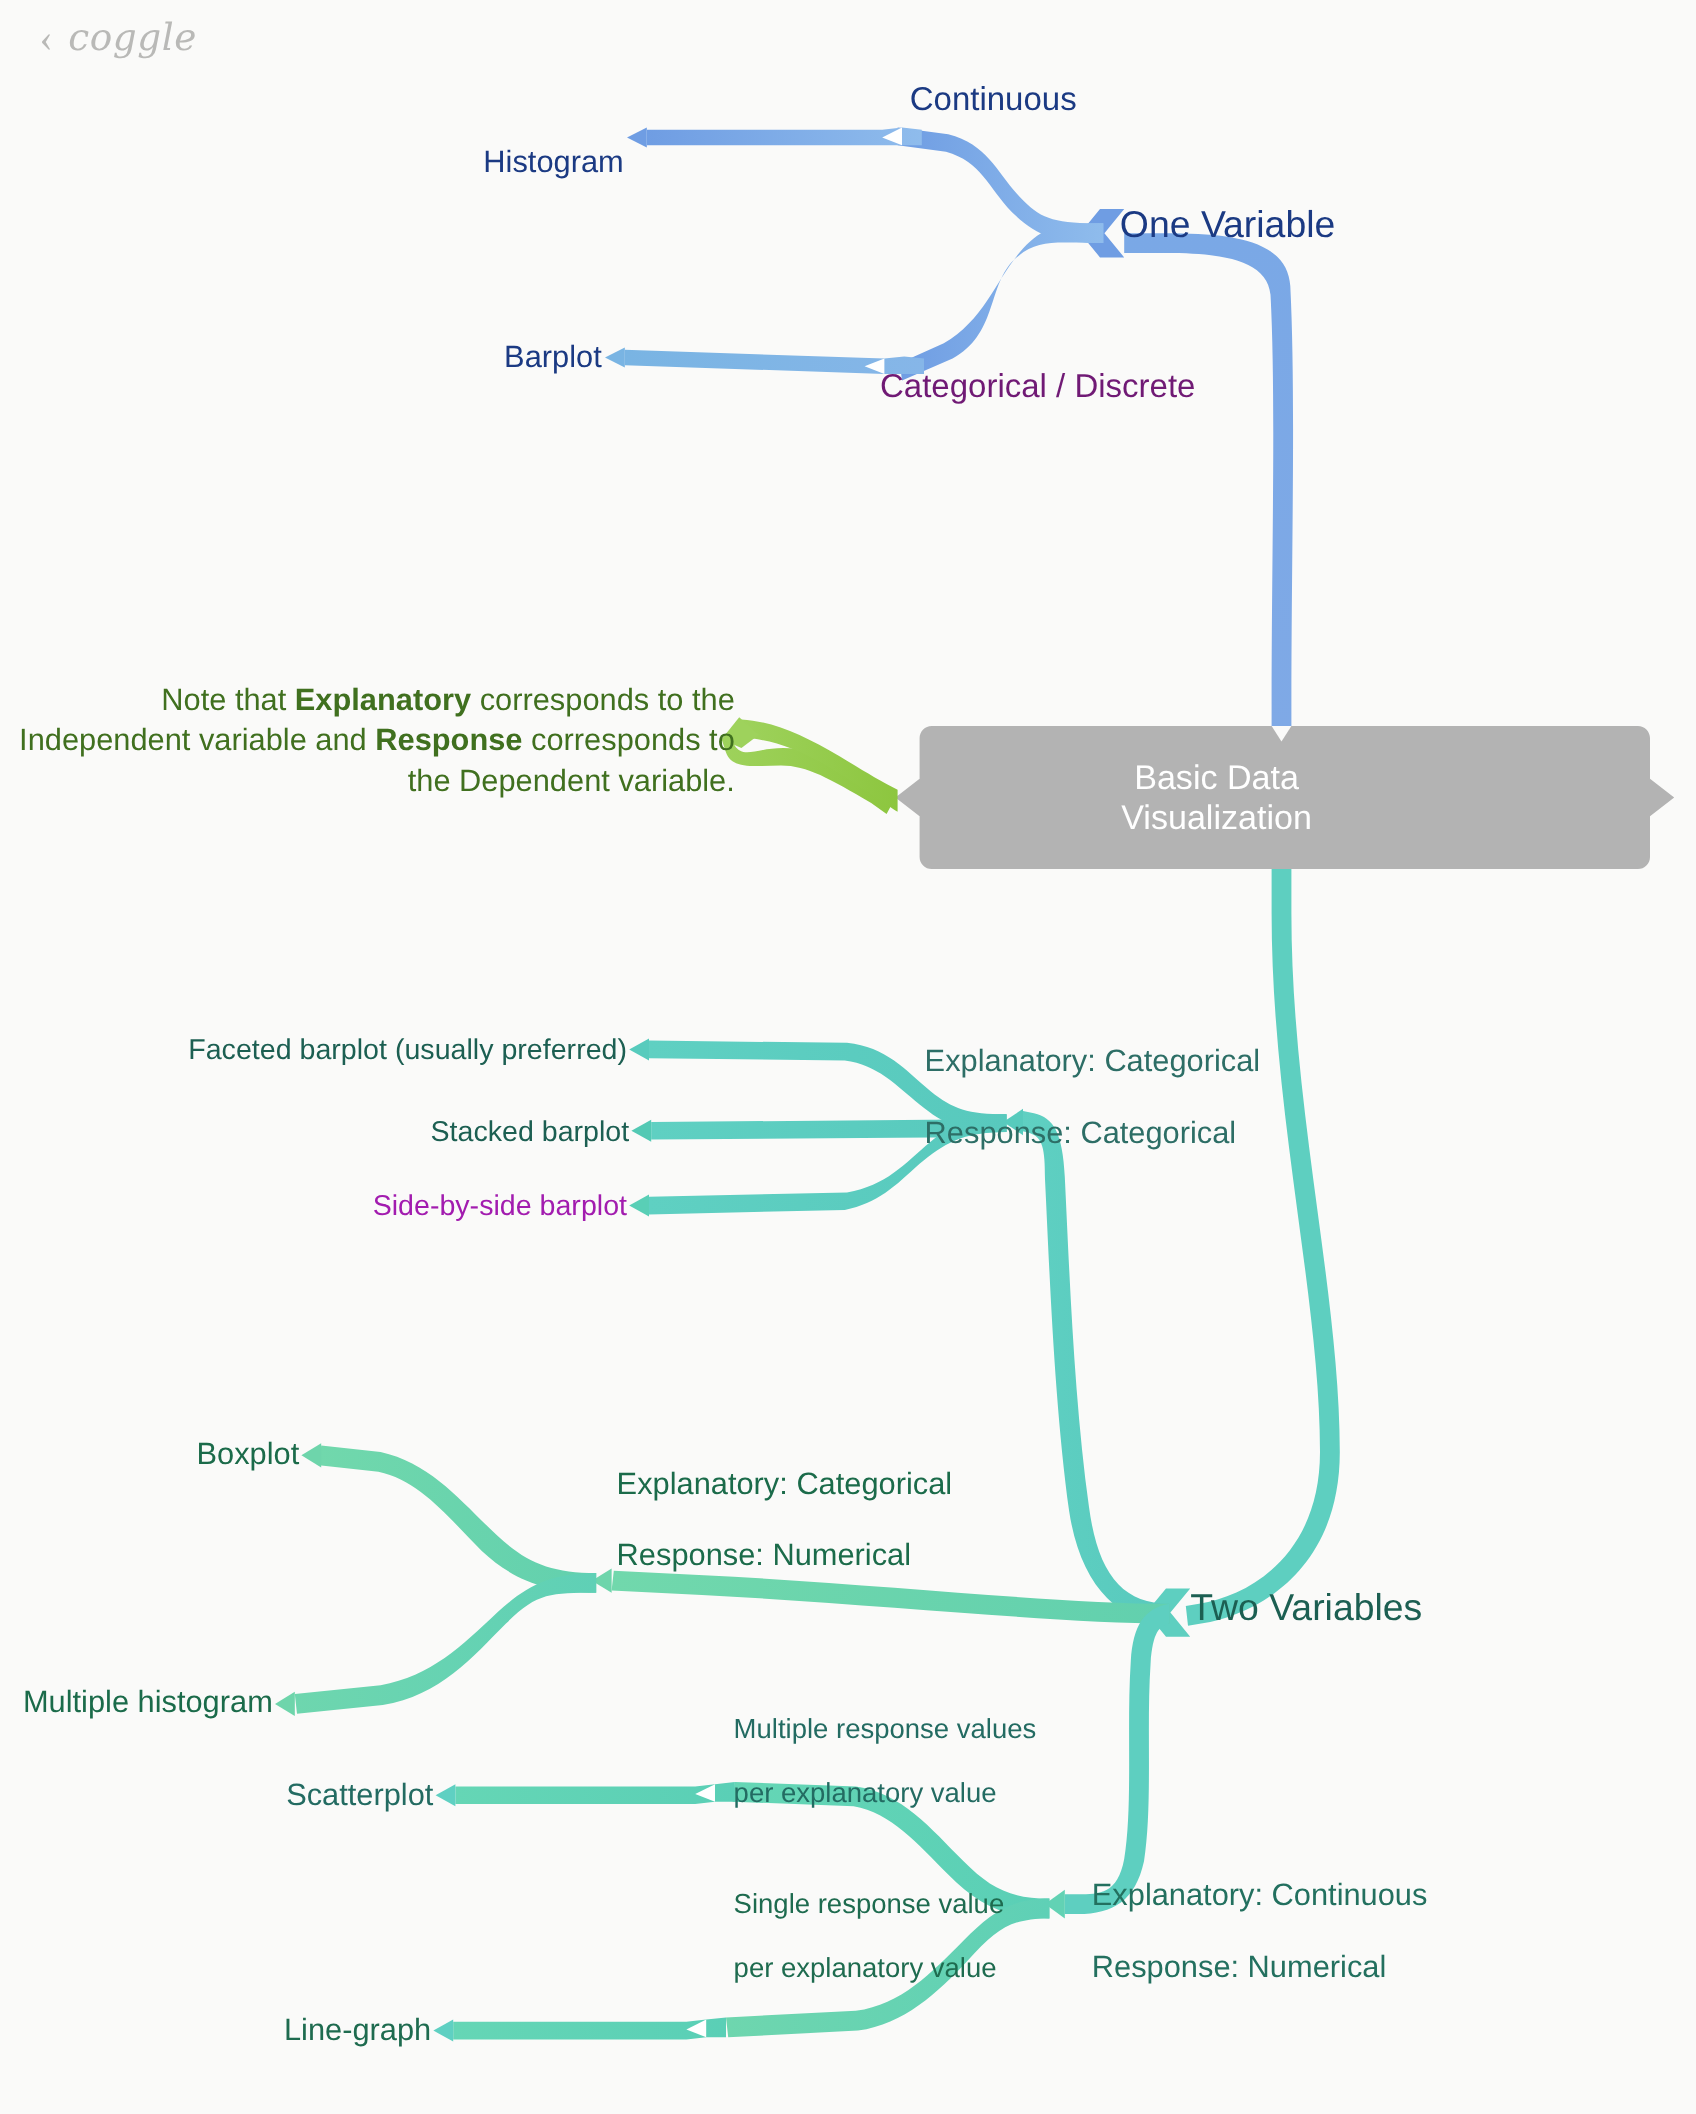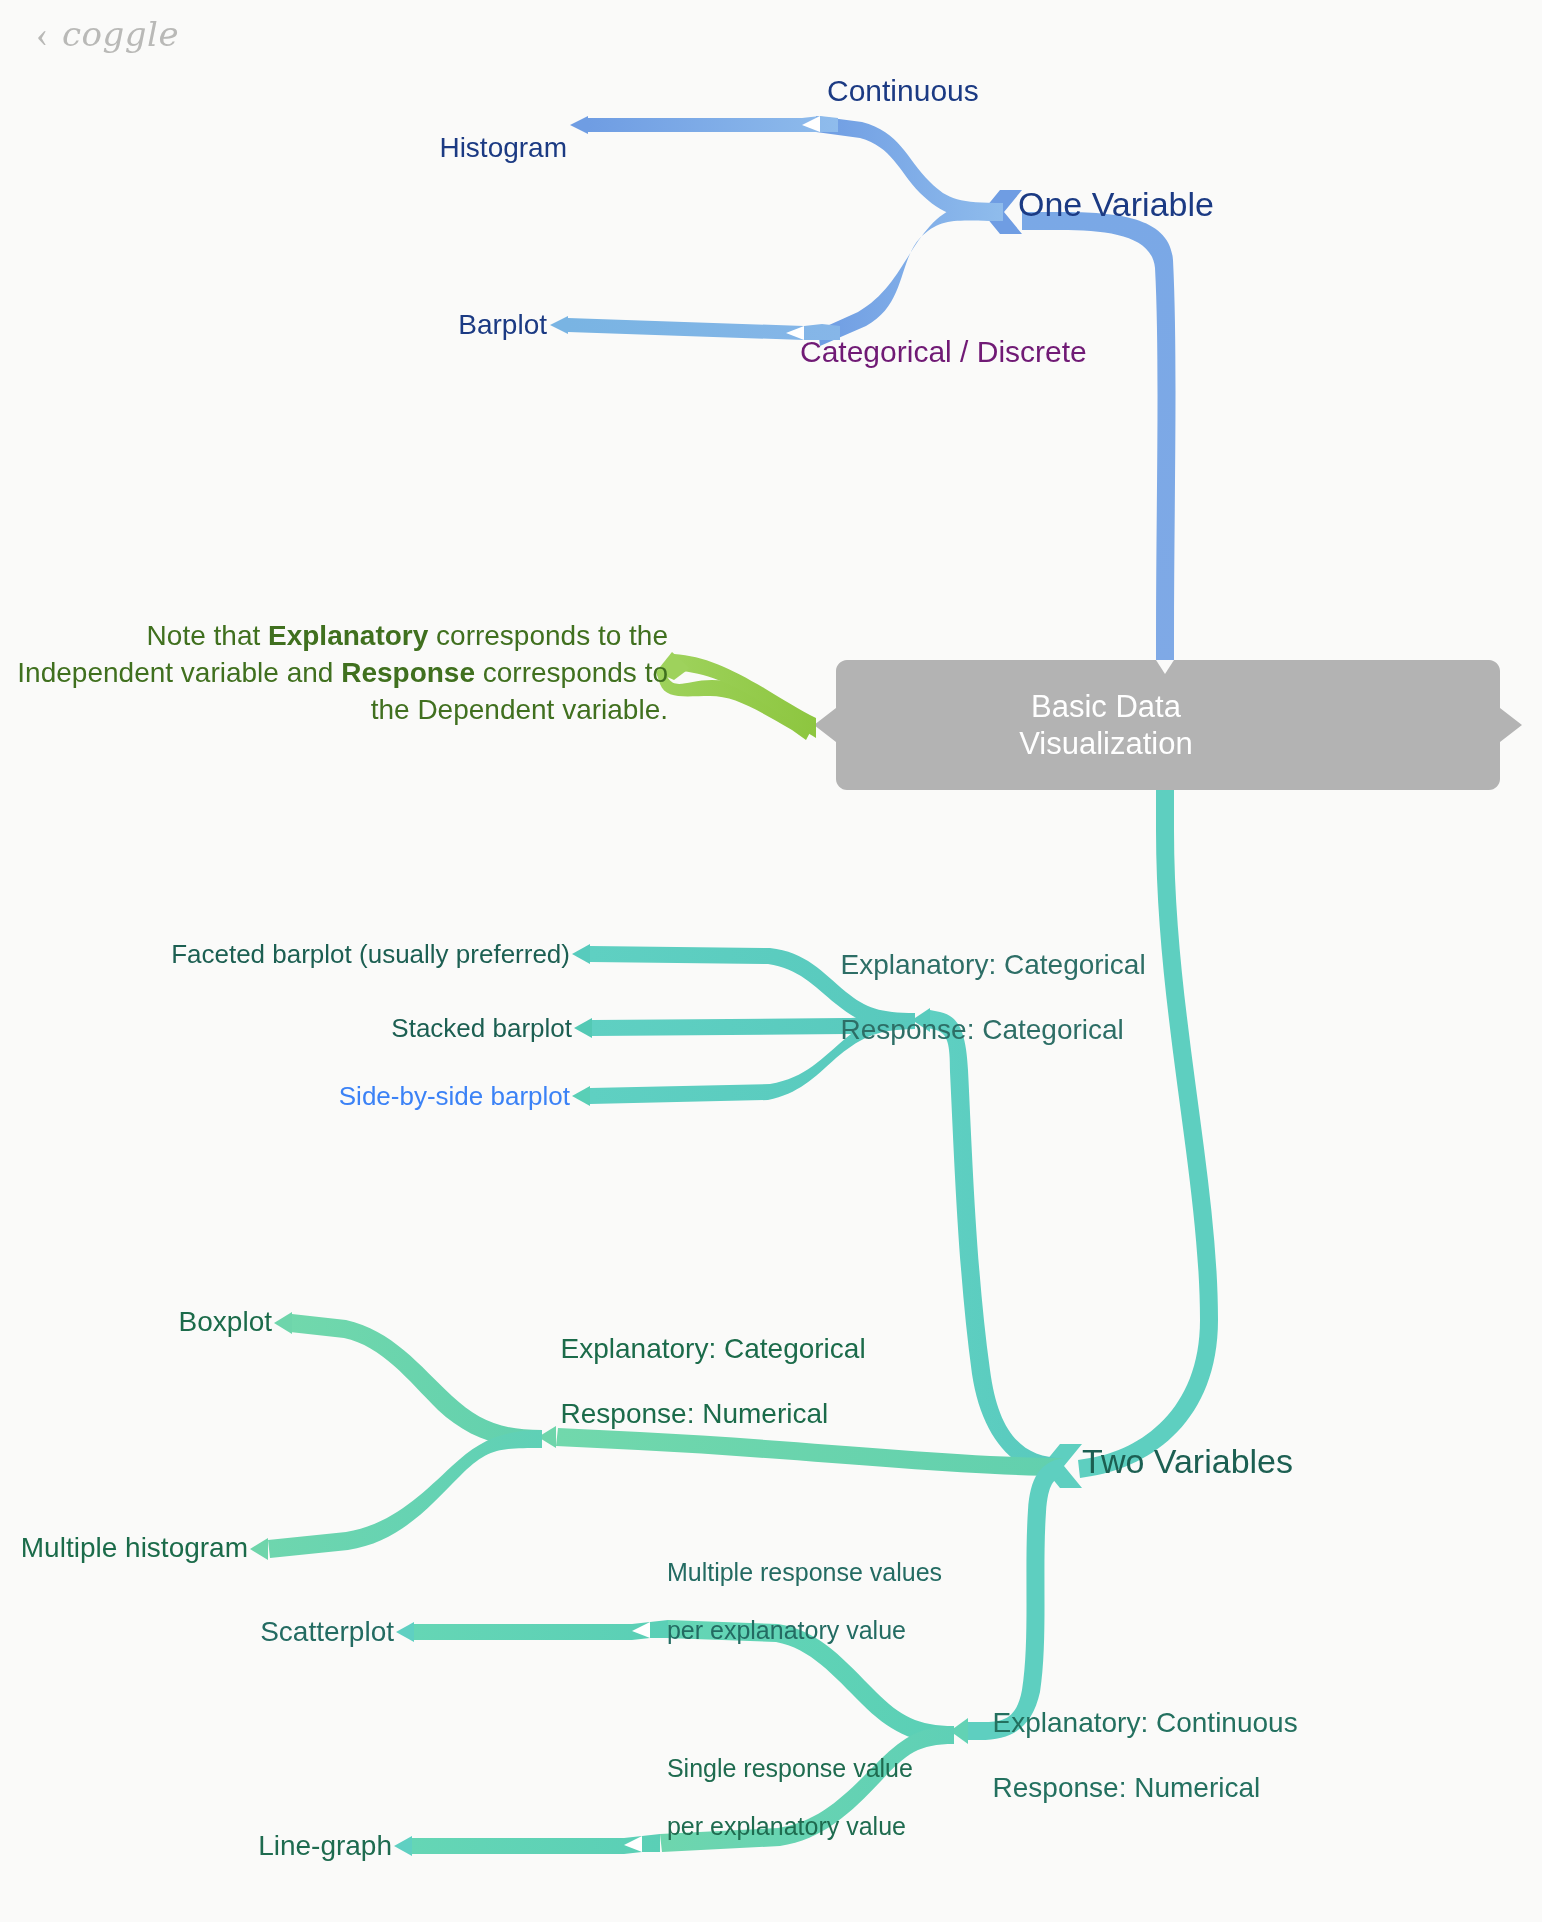--- a/index.html
+++ b/index.html
@@ -290,21 +290,21 @@
 <div class="lbl l" style="left:1018px; top:205px; color:#1b3a83; font-size:34px;">One Variable</div>
 
 <div class="lbl r" style="left:547px; top:325px; color:#1b3a83; font-size:28px;">Barplot</div>
 
 <div class="lbl l" style="left:800px; top:352px; color:#701a75; font-size:30px;">Categorical / Discrete</div>
 
 <div class="lbl r" style="left:570px; top:954px; color:#1c5f52; font-size:26px;">Faceted barplot (usually preferred)</div>
 
 <div class="lbl r" style="left:572px; top:1028px; color:#1c5f52; font-size:26px;">Stacked barplot</div>
 
-<div class="lbl r" style="left:570px; top:1096px; color:#3b82f6; font-size:26px;">Side-by-side barplot</div>
+<div class="lbl r" style="left:570px; top:1096px; color:#a21caf; font-size:26px;">Side-by-side barplot</div>
 
 <div class="lbl l" style="left:825px; top:982px; color:#2d6e66; font-size:28px;">
   <span>Explanatory: Categorical</span><br>
   <span>Response: Categorical</span>
 </div>
 
 <div class="lbl r" style="left:272px; top:1322px; color:#1b6b4a; font-size:28px;">Boxplot</div>
 
 <div class="lbl r" style="left:248px; top:1548px; color:#1b6b4a; font-size:28px;">Multiple histogram</div>
 
@@ -317,21 +317,21 @@
 
 <div class="lbl r" style="left:394px; top:1632px; color:#236b62; font-size:28px;">Scatterplot</div>
 
 <div class="lbl l" style="left:653px; top:1587px; color:#236b62; font-size:25px;">
   <span>Multiple response values</span><br>
   <span>per explanatory value</span>
 </div>
 
 <div class="lbl r" style="left:392px; top:1846px; color:#1e6b4f; font-size:28px;">Line-graph</div>
 
-<div class="lbl l" style="left:653px; top:1783px; color:#1e6b4f; font-size:25px;">
+<div class="lbl l" style="left:653px; top:1746px; color:#1e6b4f; font-size:25px;">
   <span>Single response value</span><br>
   <span>per explanatory value</span>
 </div>
 
 <div class="lbl l" style="left:977px; top:1740px; color:#23705f; font-size:28px;">
   <span>Explanatory: Continuous</span><br>
   <span>Response: Numerical</span>
 </div>
 
 </body></html>

